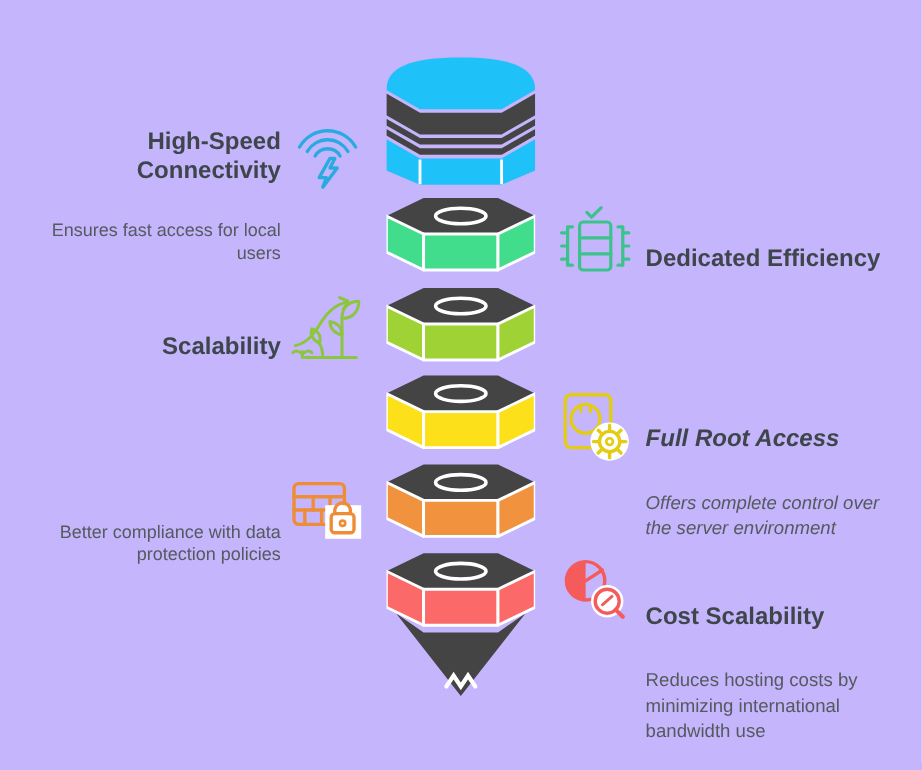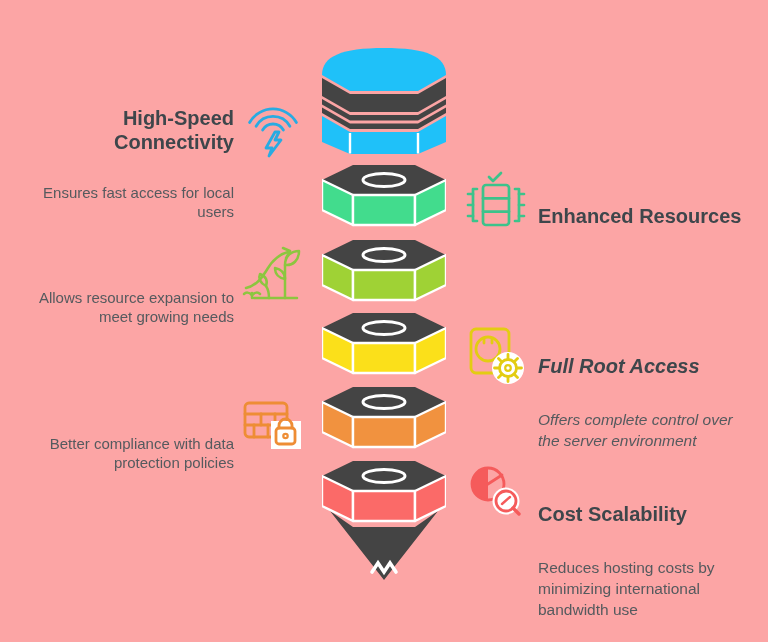--- a/index.html
+++ b/index.html
@@ -1,17 +1,17 @@
 <!DOCTYPE html>
 <html><head>
 <meta charset="utf-8">
 <style>
   * { margin:0; padding:0; box-sizing:border-box; }
   body { background:#fff; font-family:"Liberation Sans", sans-serif; }
-  .canvas { position:relative; width:768px; height:642px; background:#fca5a5; overflow:hidden; }
+  .canvas { position:relative; width:768px; height:642px; background:#c4b5fd; overflow:hidden; }
 
   .feature { position:absolute; display:flex; align-items:flex-start; }
   .feature .texts { white-space:pre-line; }
   .feature h3 { font-size:20px; line-height:24px; font-weight:700; color:#3e464b; white-space:pre-line; }
   .feature p { font-size:15px; line-height:19px; color:#555a5e; white-space:pre-line; }
 
   .feat-left { left:10px; width:294px; }
   .feat-left .texts { width:224px; text-align:right; }
   .feat-left .icon { width:60px; height:64px; margin-left:8px; flex:0 0 auto; }
   .feat-left p { margin-top:11px; }
@@ -74,22 +74,21 @@
           <path d="M14.1,30.2 A19.5 19.5 0 0 1 47.9,30.2"></path>
           <path d="M20.6,34 A12 12 0 0 1 41.4,34"></path>
           <path d="M33,36 L24,52 L30,52 L27,60 L39,44 L33,44 L37,36 Z"></path>
         </g>
       </svg>
     </div>
   </div>
 
   <div class="feature feat-left" style="top:259px;">
     <div class="texts">
-      <p>Allows resource expansion to
-meet growing needs</p>
+      <h3>Scalability</h3>
     </div>
     <div class="icon" style="margin-top:-16px;">
       <svg viewBox="0 0 60 60" xmlns="http://www.w3.org/2000/svg">
         <g fill="none" stroke-width="2.5" stroke-linecap="round" stroke-linejoin="round" stroke="#8cc63f">
           <path d="M12,53 H55"></path>
           <path d="M43,53 V20"></path>
           <path d="M43,20 C43,10 50,6 57,6 C57,15 51,21 43,20 Z"></path>
           <path d="M43,34 C37,33 33,29 33,23 C39,24 43,28 43,34 Z"></path>
           <path d="M27,53 C27,47 26,44 24,41"></path>
           <path d="M24,41 C18,38 16,33 18,29 C24,31 26,36 24,41 Z"></path>
@@ -133,21 +132,21 @@
           <rect x="17" y="15" width="26" height="40" rx="3"></rect>
           <path d="M17,28.3 H43 M17,41.6 H43"></path>
           <path d="M11,19 H7 V51 H11"></path>
           <path d="M7,24 H2 M7,35 H2 M7,46 H2"></path>
           <path d="M49,19 H53 V51 H49"></path>
           <path d="M53,24 H58 M53,35 H58 M53,46 H58"></path>
         </g>
       </svg>
     </div>
     <div class="texts" style="margin-top:18px;">
-      <h3>Enhanced Resources</h3>
+      <h3>Dedicated Efficiency</h3>
     </div>
   </div>
 
   <div class="feature feat-right" style="top:324px;">
     <div class="icon">
       <svg viewBox="0 0 60 60" xmlns="http://www.w3.org/2000/svg">
         <g fill="none" stroke-width="2.8" stroke-linecap="round" stroke-linejoin="round" stroke="#e3cc12">
           <rect x="5" y="3" width="38" height="44" rx="5"></rect>
           <circle cx="22" cy="23" r="12"></circle>
           <path d="M18,13 V17 M26,13 V17"></path>

